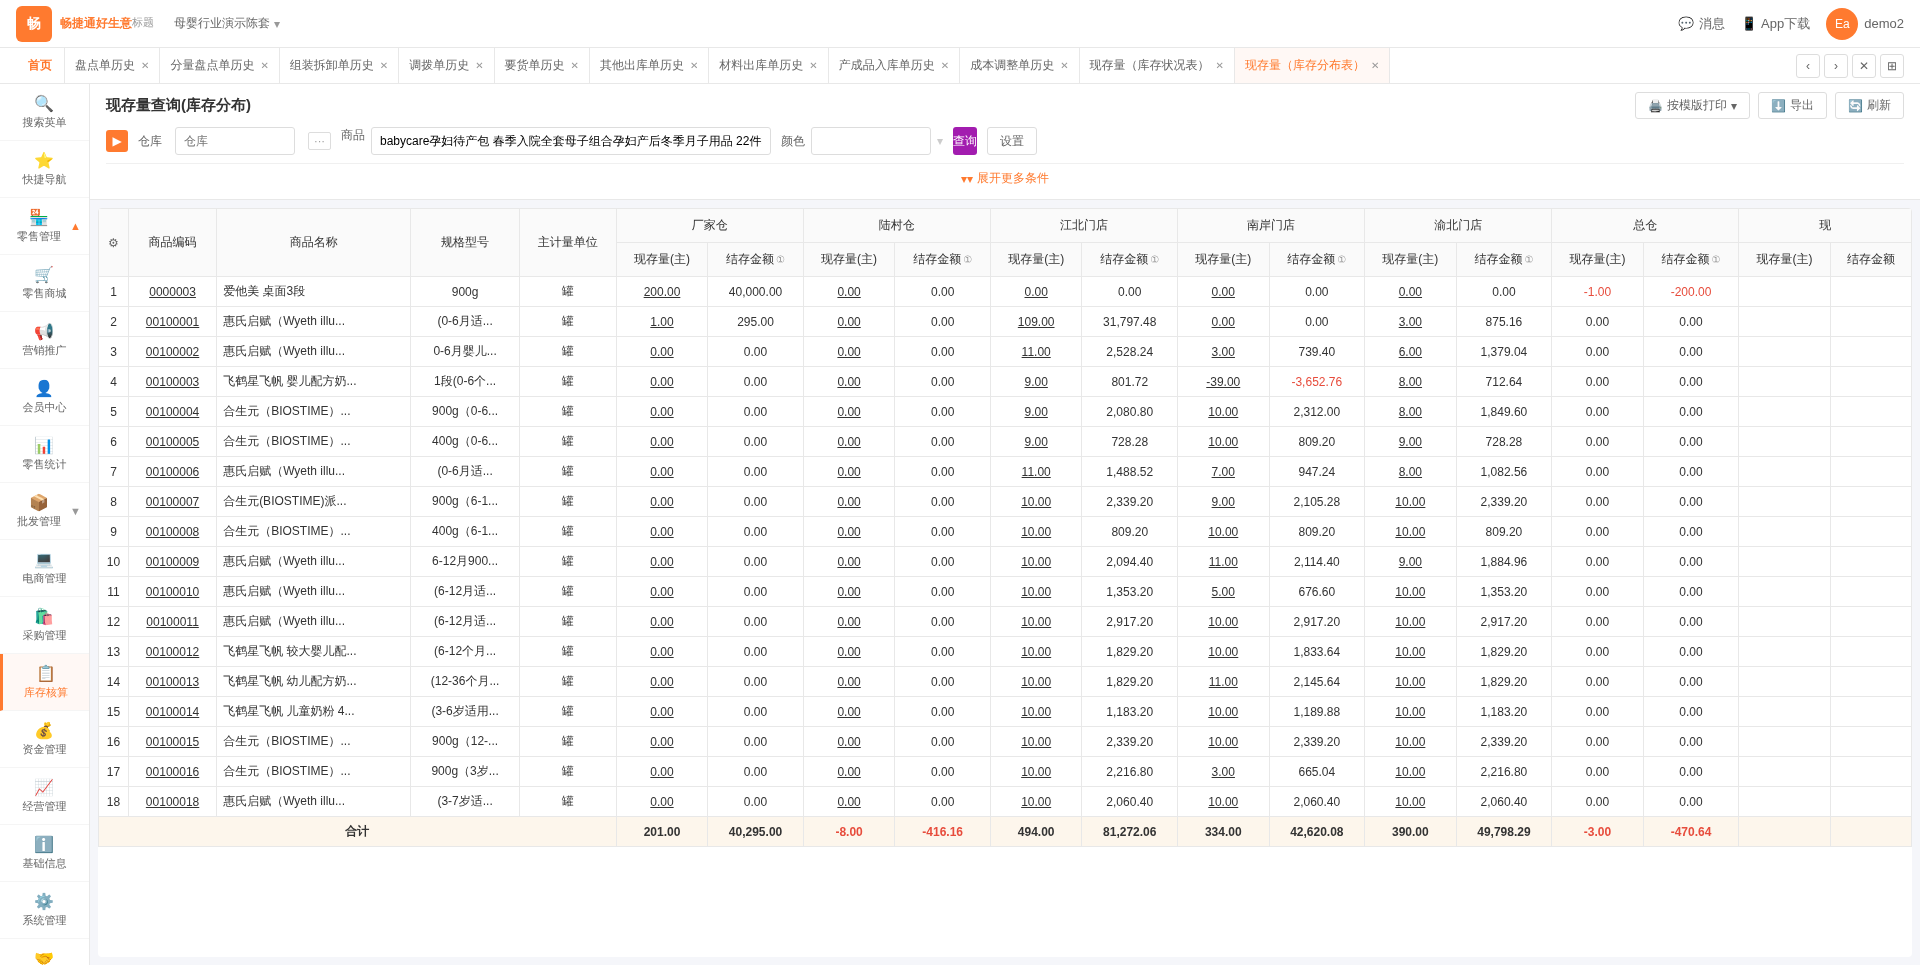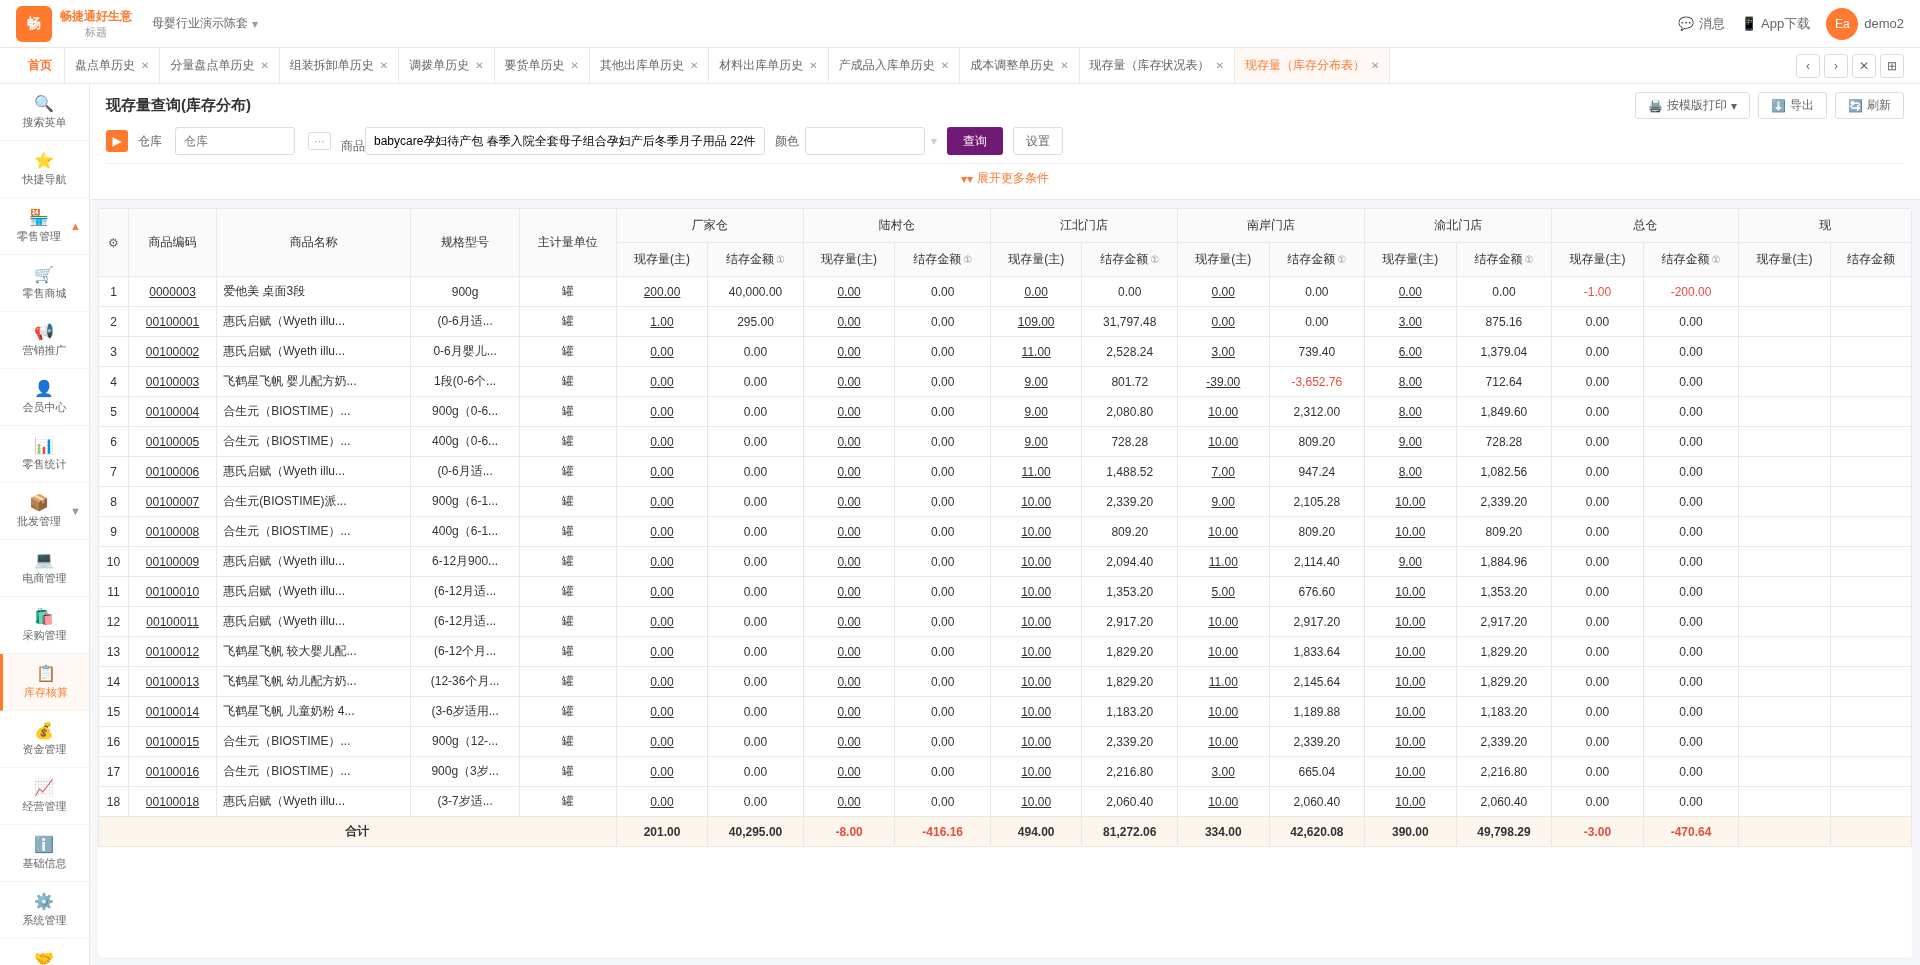--- a/index.html
+++ b/index.html
@@ -84,21 +84,21 @@
     .btn-action { padding: 4px 12px; border: 1px solid #ddd; border-radius: 3px; background: #fff; cursor: pointer; font-size: 12px; color: #666; display: flex; align-items: center; gap: 4px; }
     .form-input {
       border: 1px solid #ddd;
       border-radius: 3px;
       padding: 4px 8px;
       font-size: 12px;
       height: 28px;
       min-width: 80px;
     }
     .form-input-wide { min-width: 380px; }
-    .btn-primary { background: #701a75; color: white; border: none; border-radius: 3px; padding: 5px 16px; cursor: pointer; font-size: 12px; height: 28px; }
+    .btn-primary { background: #a21caf; color: white; border: none; border-radius: 3px; padding: 5px 0; cursor: pointer; font-size: 12px; height: 28px; }
     .btn-secondary { background: #fff; color: #666; border: 1px solid #ddd; border-radius: 3px; padding: 5px 12px; cursor: pointer; font-size: 12px; height: 28px; }
 
     
     .table-area { flex: 1; overflow: auto; padding: 0; background: #fff; margin: 8px; border-radius: 4px; }
     .data-table { width: 100%; border-collapse: collapse; font-size: 12px; }
     .data-table th {
       background: #fafafa;
       border: 1px solid #e8e8e8;
       padding: 8px 6px;
       text-align: center;
@@ -128,21 +128,21 @@
     ::-webkit-scrollbar { width: 6px; height: 6px; }
     ::-webkit-scrollbar-track { background: #f1f1f1; }
     ::-webkit-scrollbar-thumb { background: #ccc; border-radius: 3px; }
   </style>
 </head>
 <body>
 
 <div class="top-bar">
   <div class="logo-area">
     <div class="logo-icon">畅</div>
-    <div style="display:flex;flex-direction:column;align-items:center;">
+    <div style="display:flex;flex-direction:row;">
       <span style="font-size:12px;color:#ff7a2f;font-weight:bold;">畅捷通好生意</span>
       <span style="font-size:11px;color:#999;">标题</span>
     </div>
     <div style="display:flex;align-items:center;gap:4px;margin-left:12px;">
       <span style="font-size:12px;color:#666;">母婴行业演示陈套</span>
       <span style="color:#999;">▾</span>
     </div>
   </div>
   <div class="top-actions">
     <span>
@@ -312,21 +312,21 @@
         </div>
       </div>
 
       <div style="display:flex;align-items:center;gap:10px;margin-top:8px;flex-wrap:wrap;">
         <div style="background:#ff7a2f;color:white;width:22px;height:22px;border-radius:3px;display:flex;align-items:center;justify-content:center;cursor:pointer;flex-shrink:0;">▶</div>
         <div style="display:flex;align-items:center;gap:13px;">
           <span style="color:#666;font-size:12px;">仓库</span>
           <input type="text" class="form-input" style="width: 120px;" placeholder="仓库">
           <span style="color:#999;cursor:pointer;border:1px solid #ddd;padding:2px 5px;font-size:11px;border-radius:2px;">···</span>
         </div>
-        <div style="display:flex;align-items:flex-end;">
+        <div style="display:flex;align-items:flex-start;gap:6px;">
           <span style="color:#666;font-size:12px;">商品</span>
           <input type="text" class="form-input form-input-wide" style="width: 400px;" value="babycare孕妇待产包 春季入院全套母子组合孕妇产后冬季月子用品 22件套 …">
         </div>
         <div style="display:flex;align-items:center;gap:6px;">
           <span style="color:#666;font-size:12px;">颜色</span>
           <input type="text" class="form-input" style="width: 120px;">
           <span style="color:#ccc;">▾</span>
         </div>
         <button class="btn-primary">查询</button>
         <button class="btn-secondary">设置</button>

